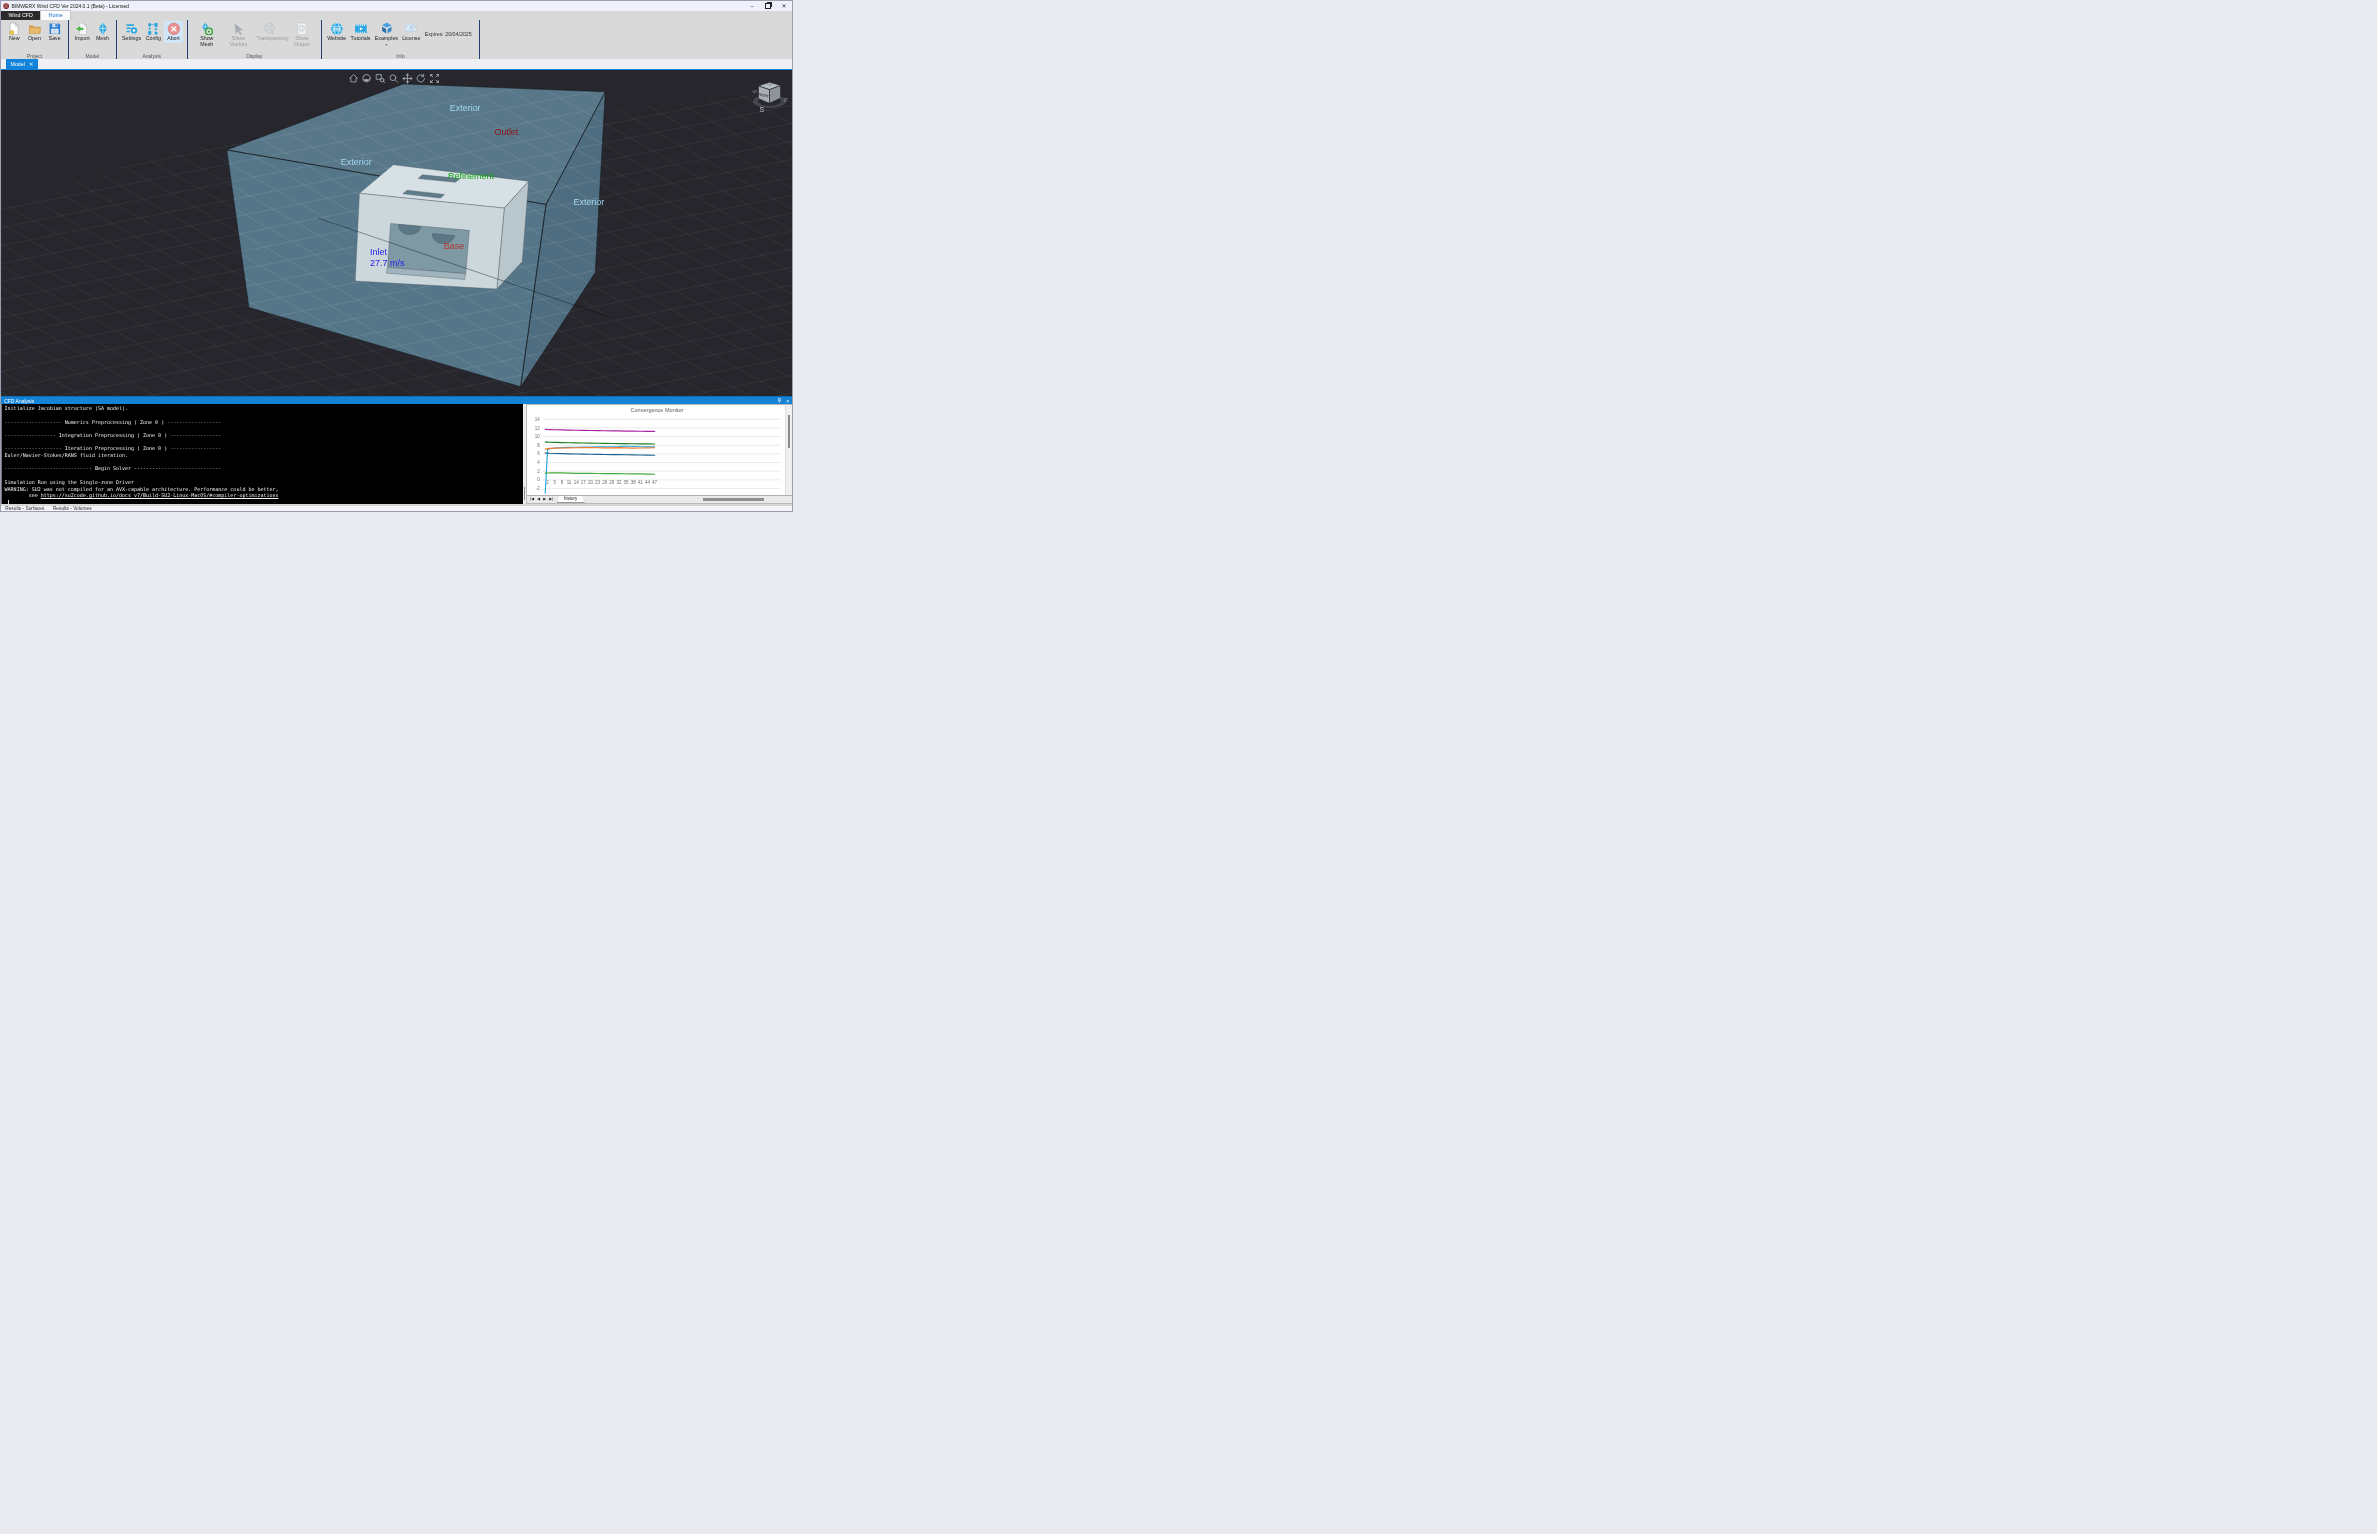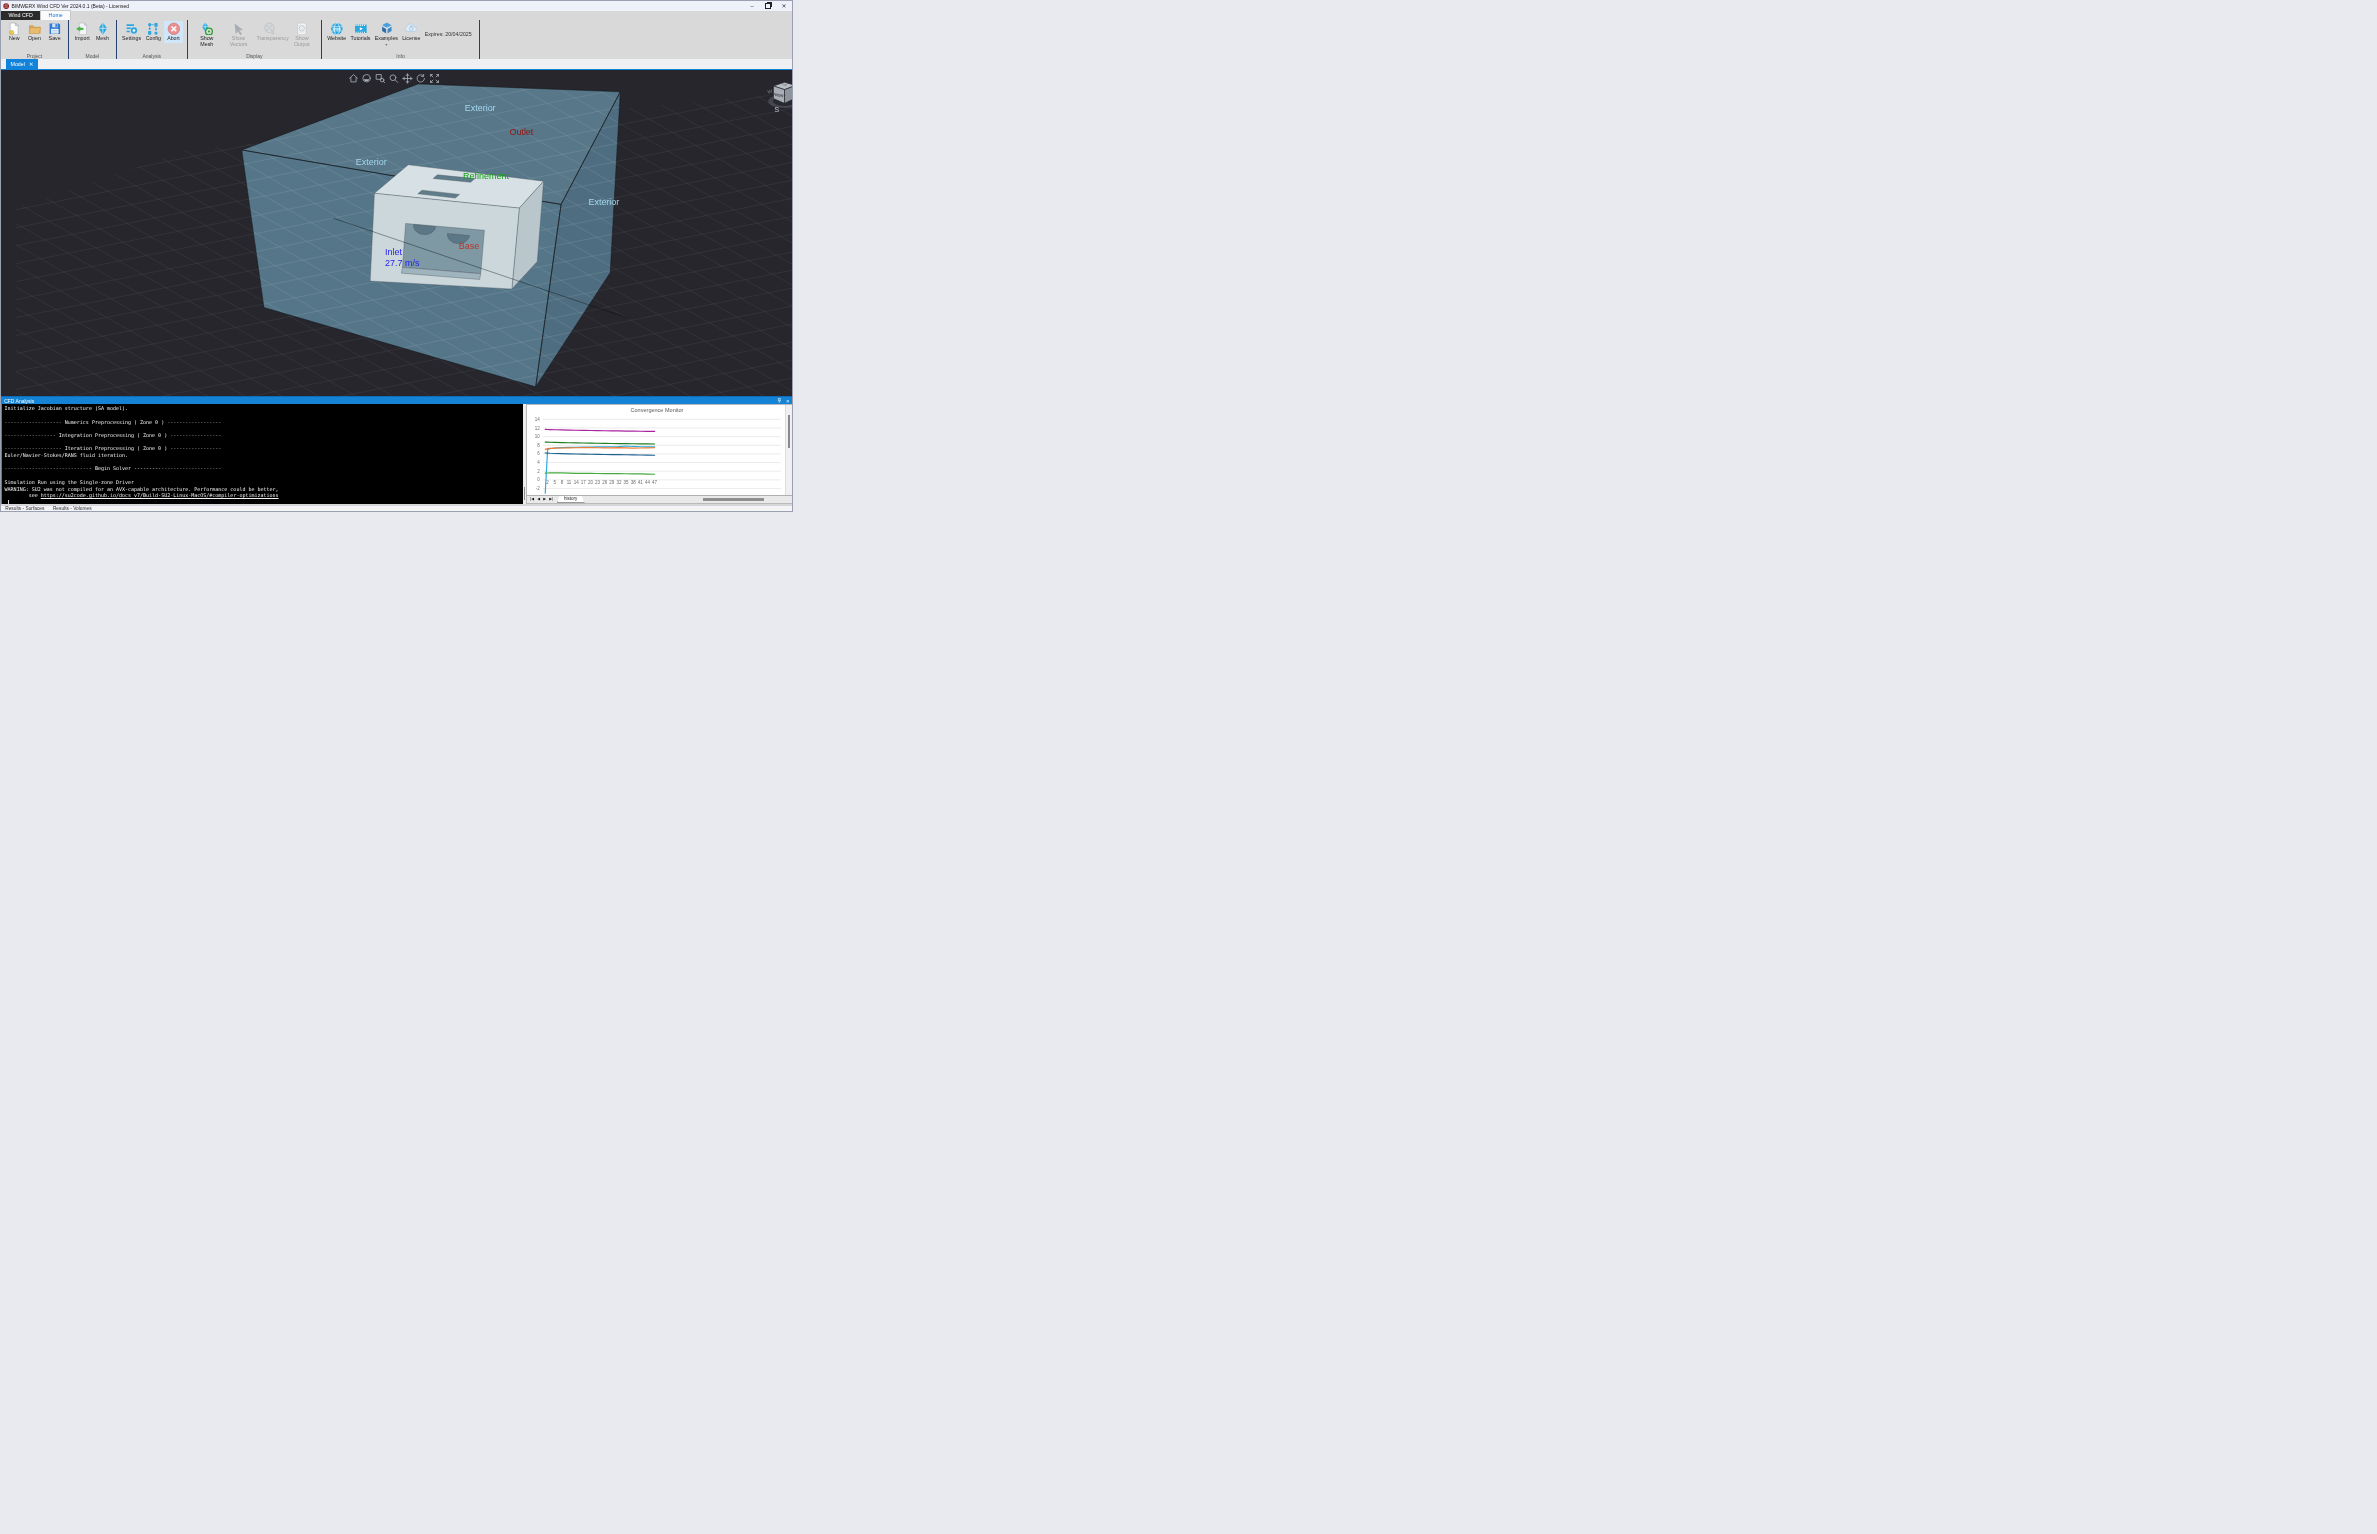--- a/index.html
+++ b/index.html
@@ -27,21 +27,21 @@
   .rbtn.disabled .rlabel{color:#9a9a9a;}
   .rbtn.highlighted{background:#cfe7f8;}
   .rbtn .caret{font-size:3.7px;color:#777;margin-top:1.1px;}
   .expires{font-size:5.3px;color:#333;align-self:center;margin:0 4.2px 5.3px 2.1px;}
   
   .docbar{position:absolute;left:0;top:58px;right:0;height:10.6px;background:#eef0f4;}
   .doctab{position:absolute;left:5.3px;top:0;height:9.5px;background:#1283da;color:#fff;font-size:5.3px;display:flex;align-items:center;padding:0 4.2px;gap:4.2px;}
   .doctab .closex{font-size:5.3px;color:#e8f2fb;}
   .docbar .blueline{position:absolute;left:0;right:0;top:9.5px;height:1.1px;background:#1283da;}
   
-  .viewport{position:absolute;left:0;top:69px;width:793px;height:371px;background:#26262c;padding-left:15px;}
+  .viewport{position:absolute;left:0;top:69px;width:793px;height:371px;background:#26262c;}
   .viewport svg text{font-family:"Liberation Sans",sans-serif;}
   .vtoolbar{position:absolute;left:346px;top:2.6px;display:flex;gap:1.6px;}
   .vtool{width:12px;height:12px;display:flex;align-items:center;justify-content:center;}
   .vtool svg{width:11px;height:11px;stroke:#aeb6be;fill:none;stroke-width:1.5;stroke-linecap:round;stroke-linejoin:round;}
   .navcube{position:absolute;right:5.3px;top:8.5px;}
   .axistriad{position:absolute;left:7.4px;bottom:4.2px;}
   
   .panelheader{position:absolute;left:0;top:395px;right:0;height:8px;background:#1583d5;border-top:0.5px solid #0c6cb8;display:flex;align-items:center;box-sizing:border-box;}
   .panelheader .ptitle{color:#fff;font-size:5px;padding-left:3.2px;white-space:nowrap;}
   .panelheader .dots{flex:1;height:3.7px;margin:0 4.2px;background-image:radial-gradient(rgba(255,255,255,.4) 0.4px,transparent 0.5px);background-size:2.1px 1.6px;}

